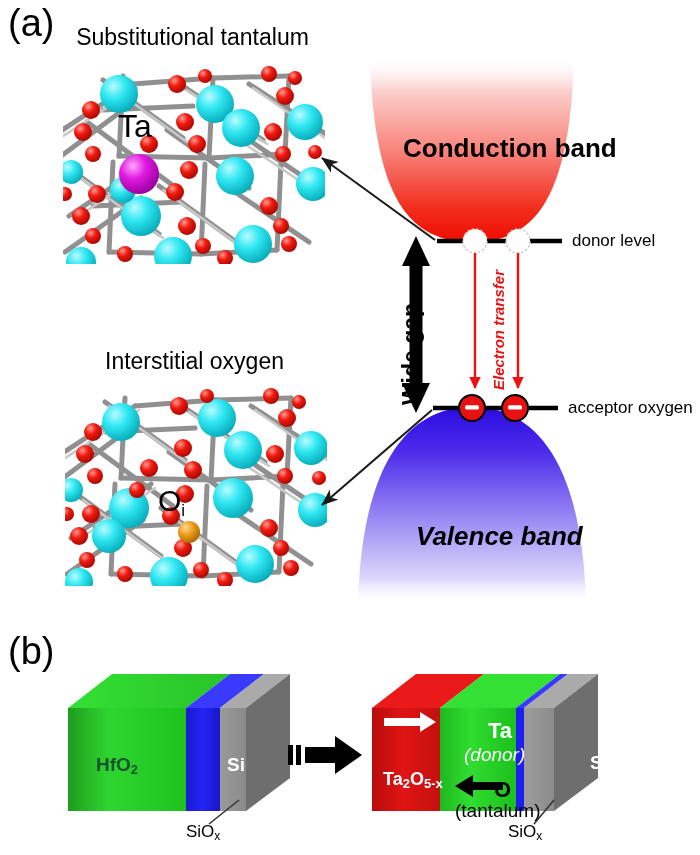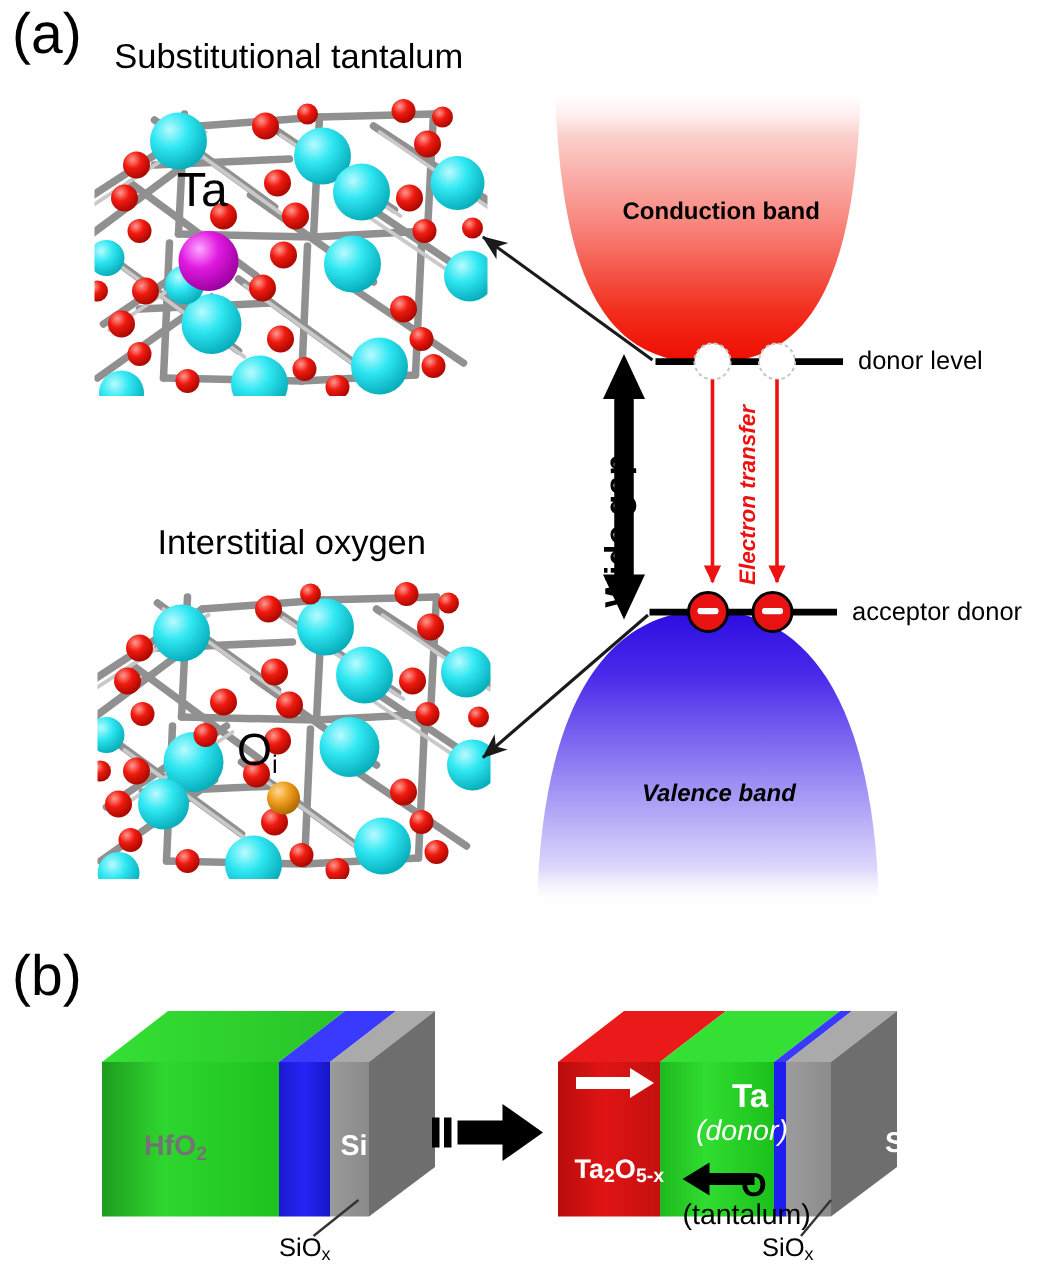--- a/index.html
+++ b/index.html
@@ -2,21 +2,21 @@
 <html><head>
 <meta charset="utf-8">
 <style>
   html,body{margin:0;padding:0;background:#ffffff;}
   body{width:700px;height:855px;position:relative;overflow:hidden;
        font-family:"Liberation Sans",sans-serif;color:#000;}
   .abs{position:absolute;}
   .panel-tag{font-size:38px;font-weight:400;letter-spacing:0px;}
   .cap{font-size:23px;font-weight:400;text-align:center;white-space:nowrap;}
   .lvl-label{font-size:17px;white-space:nowrap;}
-  .band-label{font-size:16px;font-weight:700;white-space:nowrap;margin-left:12px;}
+  .band-label{font-size:26px;font-weight:700;white-space:nowrap;}
   .vgap{font-size:23px;font-weight:700;white-space:nowrap;
         transform:rotate(-90deg);transform-origin:left top;}
   .etrans{font-size:15px;font-weight:700;font-style:italic;color:#ee1111;
           white-space:nowrap;transform:rotate(-90deg);transform-origin:left top;}
   .xtal{border:0;overflow:hidden;background:#fff;}
   .blk-lbl{font-size:19px;font-weight:700;white-space:nowrap;}
   .blk-lbl .sub{font-size:13px;vertical-align:-0.25em;}
   .sm-lbl{font-size:17px;white-space:nowrap;}
   .sm-lbl .sub{font-size:12px;vertical-align:-0.25em;}
   svg{display:block;overflow:visible;}
@@ -289,21 +289,21 @@
   </g>
 
   <line x1="135" y1="190" x2="22" y2="108" stroke="#1a1a1a" stroke-width="2.1" marker-end="url(#thinArrow)"></line>
 
   <line x1="132" y1="360" x2="22" y2="455" stroke="#1a1a1a" stroke-width="2.1" marker-end="url(#thinArrow)"></line>
 </svg>
 
 <div class="abs band-label" style="left:403px;top:133px;">Conduction band</div>
 <div class="abs band-label" style="left:416px;top:521px;font-style:italic;">Valence band</div>
 <div class="abs lvl-label" style="left:572px;top:231px;">donor level</div>
-<div class="abs lvl-label" style="left:568px;top:398px;">acceptor donor</div>
+<div class="abs lvl-label" style="left:568px;top:398px;">acceptor oxygen</div>
 <div class="abs vgap" style="left:398px;top:405px;">Wide gap</div>
 <div class="abs etrans" style="left:490px;top:390px;">Electron transfer</div>
 
 <div class="abs panel-tag" style="left:8px;top:630px;">(b)</div>
 
 <svg class="abs" style="left:68px;top:668px;" width="220" height="150" viewBox="0 0 220 150">
   <defs>
     <linearGradient id="gTopG" x1="0" y1="0" x2="1" y2="0">
       <stop offset="0%" stop-color="#35e035"></stop>
         <stop offset="100%" stop-color="#28c328"></stop>
@@ -327,21 +327,21 @@
   <polygon points="0,40 44,6 162,6 118,40" fill="url(#gTopG)"></polygon>
   <polygon points="118,40 162,6 196,6 152,40" fill="#3a3aff"></polygon>
   <polygon points="152,40 196,6 222,6 178,40" fill="#aaaaaa"></polygon>
 
   <rect x="0" y="40" width="118" height="103" fill="url(#gFrtG)"></rect>
   <rect x="118" y="40" width="34" height="103" fill="url(#gFrtB)"></rect>
   <rect x="152" y="40" width="26" height="103" fill="url(#gFrtS)"></rect>
 
   <polygon points="178,40 222,6 222,110 178,143" fill="#6e6e6e"></polygon>
 </svg>
-<div class="abs blk-lbl" style="left:96px;top:754px;color:#737373;">
+<div class="abs blk-lbl" style="left:96px;top:754px;color:#14532d;">
   <span>HfO</span><span class="sub">2</span>
 </div>
 <div class="abs blk-lbl" style="left:227px;top:754px;color:#ffffff;">Si</div>
 <svg class="abs" style="left:195px;top:800px;" width="60" height="26">
   <line x1="44" y1="0" x2="14" y2="24" stroke="#333" stroke-width="1.6"></line>
 </svg>
 <div class="abs sm-lbl" style="left:186px;top:822px;">
   <span>SiO</span><span class="sub">x</span>
 </div>
 

